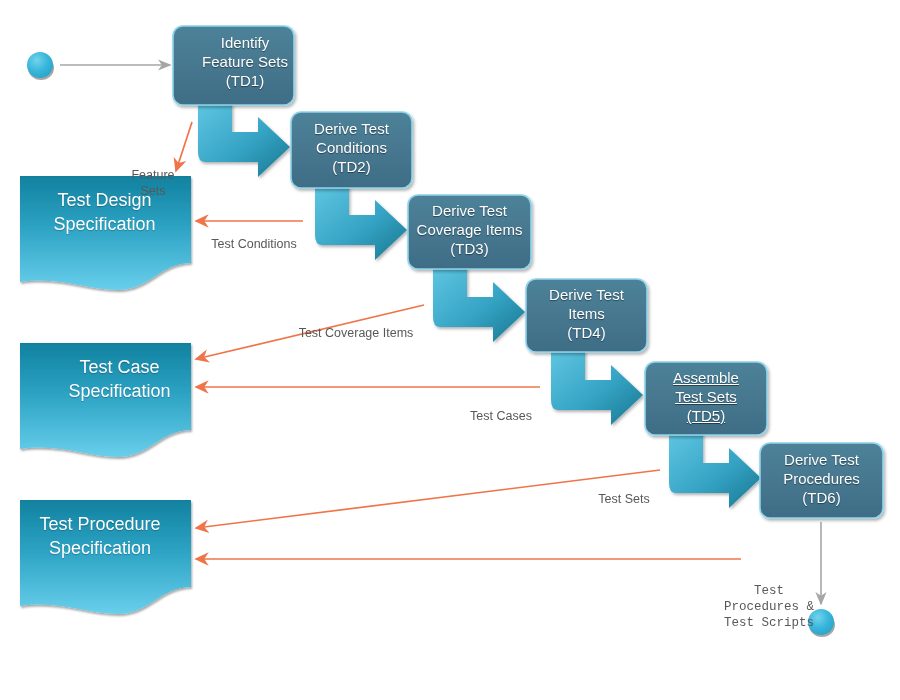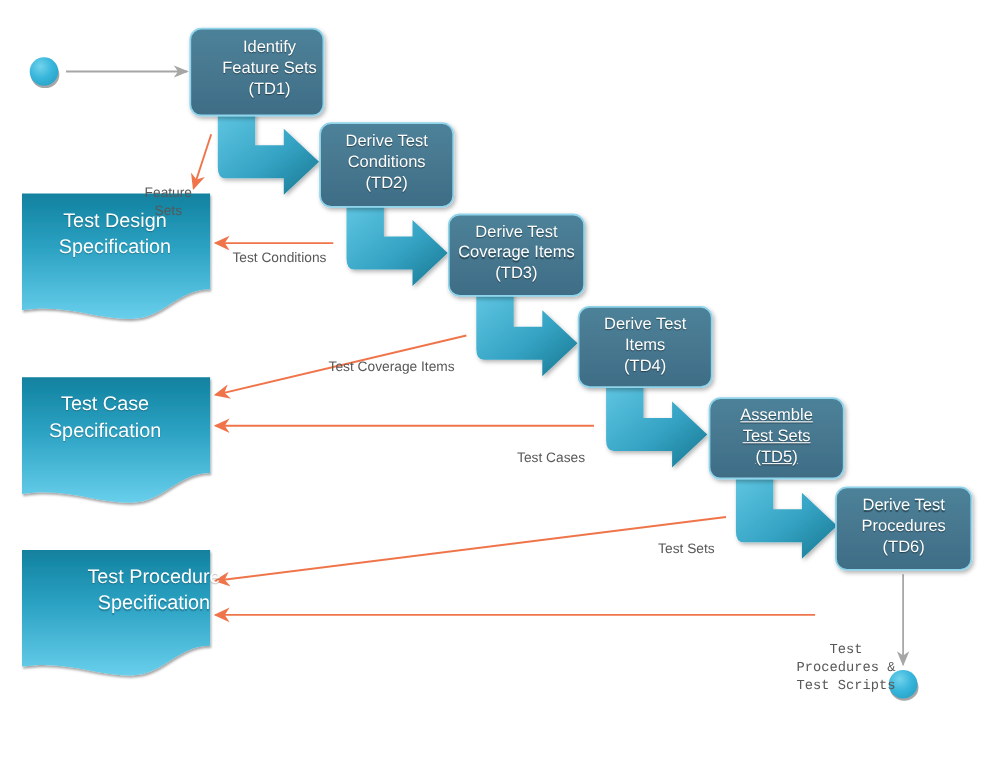--- a/index.html
+++ b/index.html
@@ -174,25 +174,25 @@
 <div class="proc-label" style="left:406px; top:201px; width:127px;"><span>Derive Test</span><br><span>Coverage Items</span><br><span>(TD3)</span></div>
 
 <div class="proc-label" style="left:526px; top:285px; width:121px;"><span>Derive Test</span><br><span>Items</span><br><span>(TD4)</span></div>
 
 <div class="proc-label" style="left:645px; top:368px; width:122px;text-decoration:underline;"><span>Assemble</span><br><span>Test Sets</span><br><span>(TD5)</span></div>
 
 <div class="proc-label" style="left:760px; top:450px; width:123px;"><span>Derive Test</span><br><span>Procedures</span><br><span>(TD6)</span></div>
 
 <div class="doc-label" style="left:20px; top:188px; width:169px;"><span>Test Design</span><br><span>Specification</span></div>
 
-<div class="doc-label" style="left:20px; top:355px; width:151px;"><span>Test Case</span><br><span>Specification</span></div>
+<div class="doc-label" style="left:20px; top:355px; width:151px;padding-left:24px;"><span>Test Case</span><br><span>Specification</span></div>
 
-<div class="doc-label" style="left:20px; top:512px; width:160px;margin-left:40px;"><span>Test Procedure</span><br><span>Specification</span></div>
+<div class="doc-label" style="left:20px; top:512px; width:160px;"><span>Test Procedure</span><br><span>Specification</span></div>
 
 <div class="flow-label" style="left:124px; top:127px; width:58px;">Feature
 Sets</div>
-<div class="flow-label" style="left:204px; top:186px; width:100px;">Test Conditions</div>
+<div class="flow-label" style="left:204px; top:196px; width:100px;">Test Conditions</div>
 <div class="flow-label" style="left:288px; top:285px; width:136px;">Test Coverage Items</div>
 <div class="flow-label" style="left:464px; top:368px; width:74px;">Test Cases</div>
 <div class="flow-label" style="left:592px; top:451px; width:64px;">Test Sets</div>
 <div class="flow-label" style="left:724px; top:543px; width:90px;font-family:Liberation Mono, monospace;">Test
 Procedures &amp;
 Test Scripts</div>
 
 </body></html>

